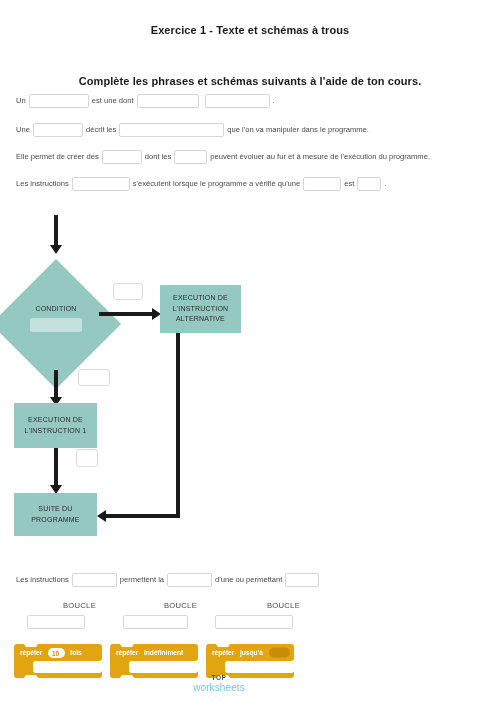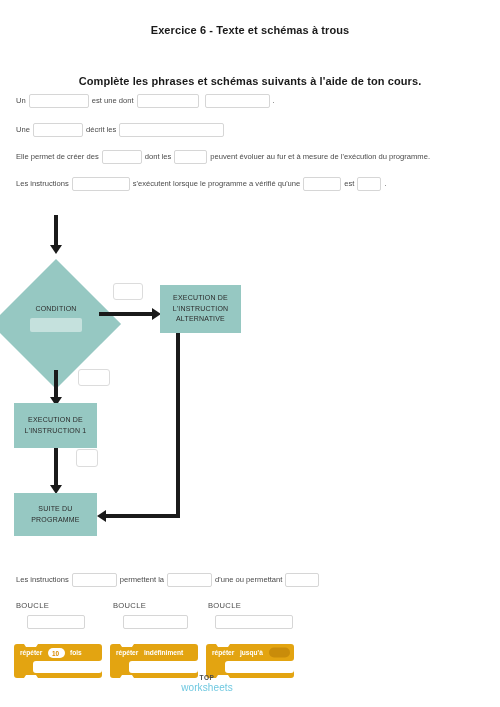--- a/index.html
+++ b/index.html
@@ -140,21 +140,21 @@
     position: absolute;
     background: #ffffff;
     border: 1px solid #dcdcdc;
     border-radius: 3px;
     box-sizing: border-box;
   }
 
   
   .boucle-group {
     position: absolute;
-    text-align: left;
+    text-align: right;
   }
   .boucle-label {
     font-size: 7.6px;
     color: #4a4a4a;
     letter-spacing: 0.3px;
     margin-bottom: 5px;
   }
   .boucle-blank {
     background: #ffffff;
     border: 1px solid #d6d6d6;
@@ -180,21 +180,21 @@
   .sb-num {
     font-family: "Liberation Sans", sans-serif;
     font-size: 6.4px;
     font-weight: bold;
     fill: #d98a00;
   }
 
   
   .footer-logo {
     position: absolute;
-    left: 0;
+    left: 12px;
     right: 8px;
     bottom: 12px;
     text-align: center;
     width: 432px;
   }
   .logo-inner { display: inline-block; text-align: center; margin-right: 18px; }
   .logo-top {
     font-size: 6.5px;
     font-weight: bold;
     color: #4a4a4a;
@@ -205,37 +205,38 @@
     font-size: 10px;
     color: #6fc8e0;
     letter-spacing: 0.1px;
     line-height: 11px;
   }
 </style>
 </head>
 <body>
 
 <div class="title-block">
-  <div class="title-line-1">Exercice 6 - Texte et schémas à trous</div>
+  <div class="title-line-1">Exercice 1 - Texte et schémas à trous</div>
   <div class="title-line-2">Complète les phrases et schémas suivants à l'aide de ton cours.</div>
 </div>
 
 <div class="text-line line-1" id="tl-0">
     <span class="txt">Un</span>
     <span class="blank" style="width: 60px;"></span>
     <span class="txt">est une dont</span>
     <span class="blank" style="width: 62px;"></span>
     <span class="blank" style="width: 65px;"></span>
     <span class="txt">.</span>
   </div>
 <div class="text-line line-2" id="tl-1">
     <span class="txt">Une</span>
     <span class="blank" style="width: 50px;"></span>
     <span class="txt">décrit les</span>
     <span class="blank" style="width: 105px;"></span>
+    <span class="txt">que l'on va manipuler dans le programme.</span>
   </div>
 <div class="text-line line-3" id="tl-2">
     <span class="txt">Elle permet de créer des</span>
     <span class="blank" style="width: 40px;"></span>
     <span class="txt">dont les</span>
     <span class="blank" style="width: 33px;"></span>
     <span class="txt">peuvent évoluer au fur et à mesure de l'exécution du programme.</span>
   </div>
 <div class="text-line line-4" id="tl-3">
     <span class="txt">Les instructions</span>

